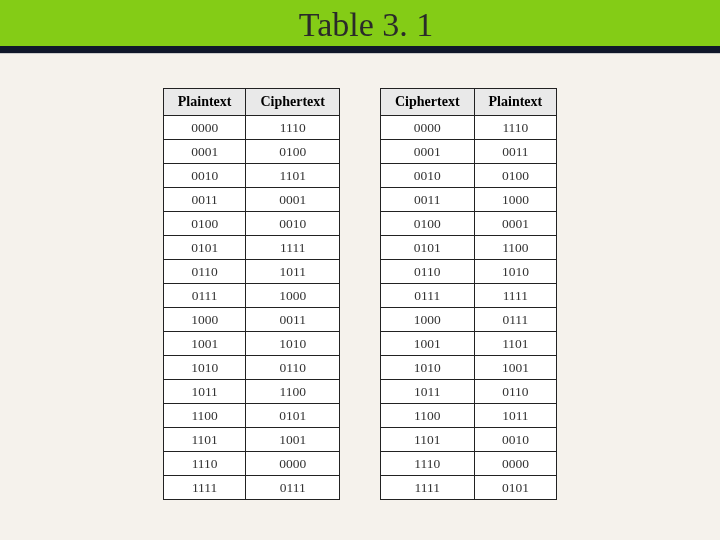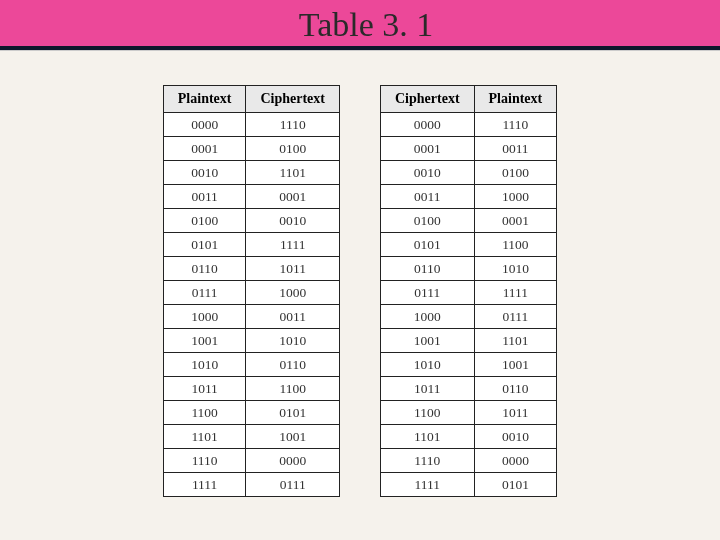--- a/index.html
+++ b/index.html
@@ -1,17 +1,17 @@
 <!DOCTYPE html>
 <html><head>
 <meta charset="utf-8">
 <style>
   html,body{margin:0;padding:0;width:720px;height:540px;font-family:Georgia,'Times New Roman',serif;}
   .page{width:720px;height:540px;background:#f5f2ec;position:relative;box-sizing:border-box;}
-  .header-band{background:#ec4899;padding:6px 0 2px 12px;border-bottom:4px solid #0f172a;}
+  .header-band{background:#84cc16;padding:6px 0 2px 12px;border-bottom:7px solid #0f172a;}
   .title{text-align:center;font-size:34px;color:#2a2a2a;margin:0;font-weight:normal;font-family:'Palatino Linotype','Book Antiqua',Georgia,serif;}
   .subtitle{text-align:center;font-size:19px;color:#333;margin:6px 0 14px 0;font-weight:normal;font-family:'Palatino Linotype','Book Antiqua',Georgia,serif;}
   .sub-underline{border-bottom:1px solid #ccc;margin:0 0 18px 0;}
   .tables-wrap{display:flex;justify-content:center;gap:40px;padding:16px 20px;}
   .tbl{border-collapse:collapse;background:#fff;}
   .tbl th,.tbl td{border:1px solid #222;text-align:center;font-family:'Times New Roman',serif;}
   .tbl th{background:#e9e9e9;font-weight:bold;font-size:14px;padding:5px 14px;}
   .tbl td{font-size:13.5px;padding:3.5px 18px;color:#333;}
 </style>
 </head>

